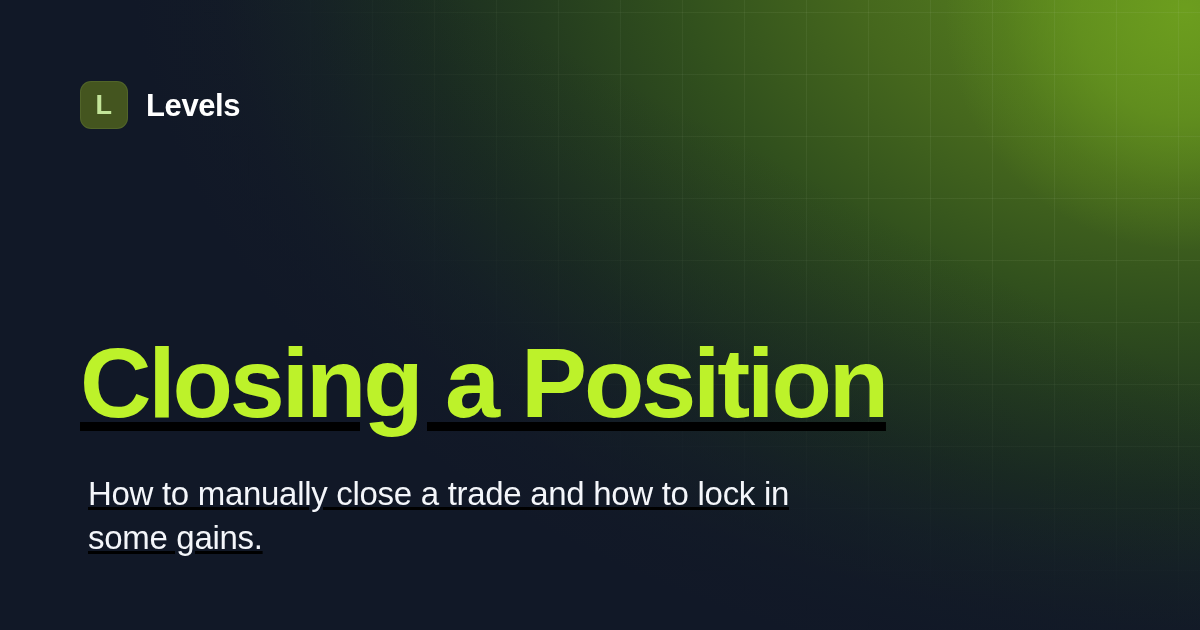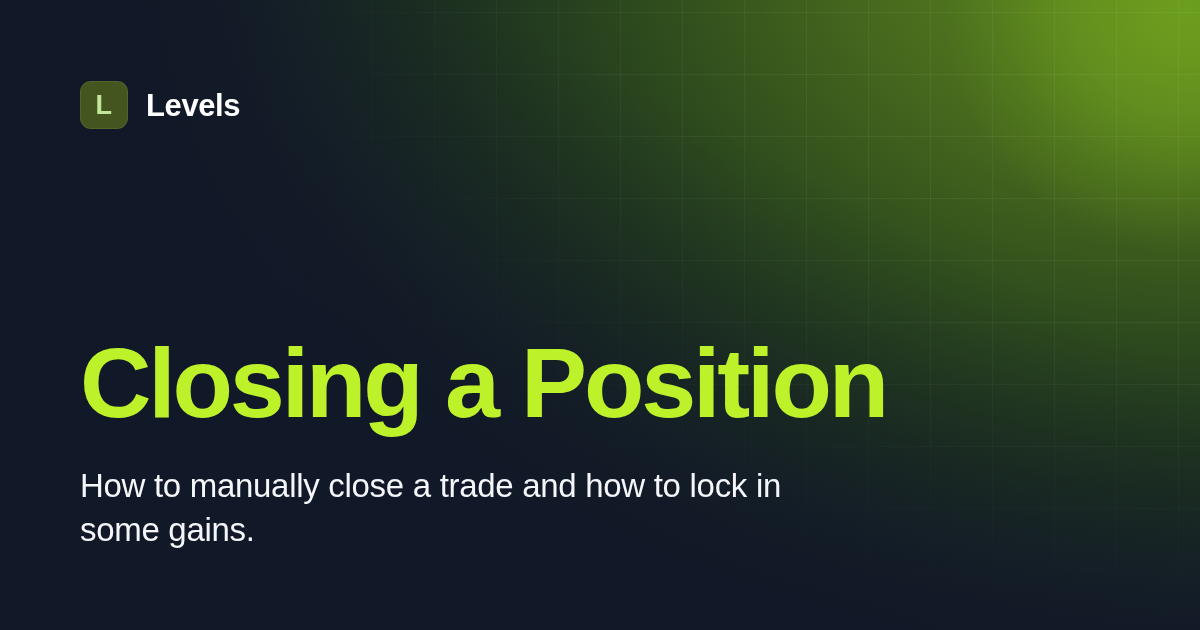--- a/index.html
+++ b/index.html
@@ -121,32 +121,33 @@
     white-space: nowrap;
     text-align: right;
   }
 
   
   .headline-block {
     position: absolute;
     left: 80px;
     top: 333px;
     width: 1000px;
+    text-decoration: underline;
   }
   .headline {
     margin: 0;
     font-size: 99px;
     font-weight: bold;
     line-height: 1.0;
     letter-spacing: -3.2px;
     color: #bdf22a;
     white-space: nowrap;
   }
   .subhead {
-    margin: 0;
+    margin: 8px;
     padding-top: 32px;
     max-width: 760px;
     font-size: 33px;
     font-weight: normal;
     line-height: 44px;
     letter-spacing: -0.3px;
     color: #f4f6fa;
   }
 </style>
 </head>

